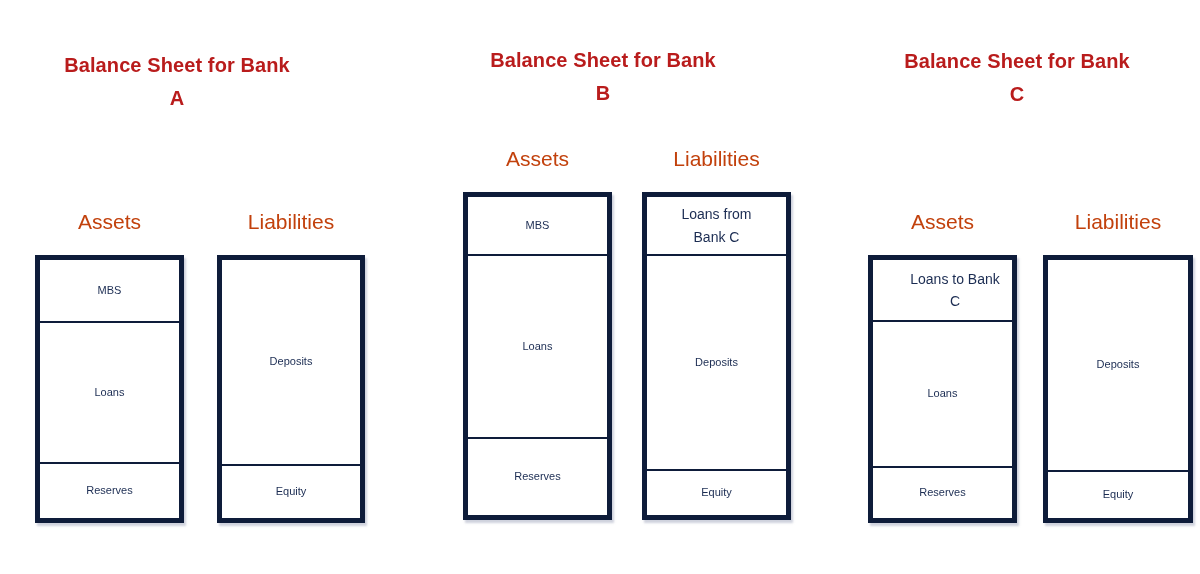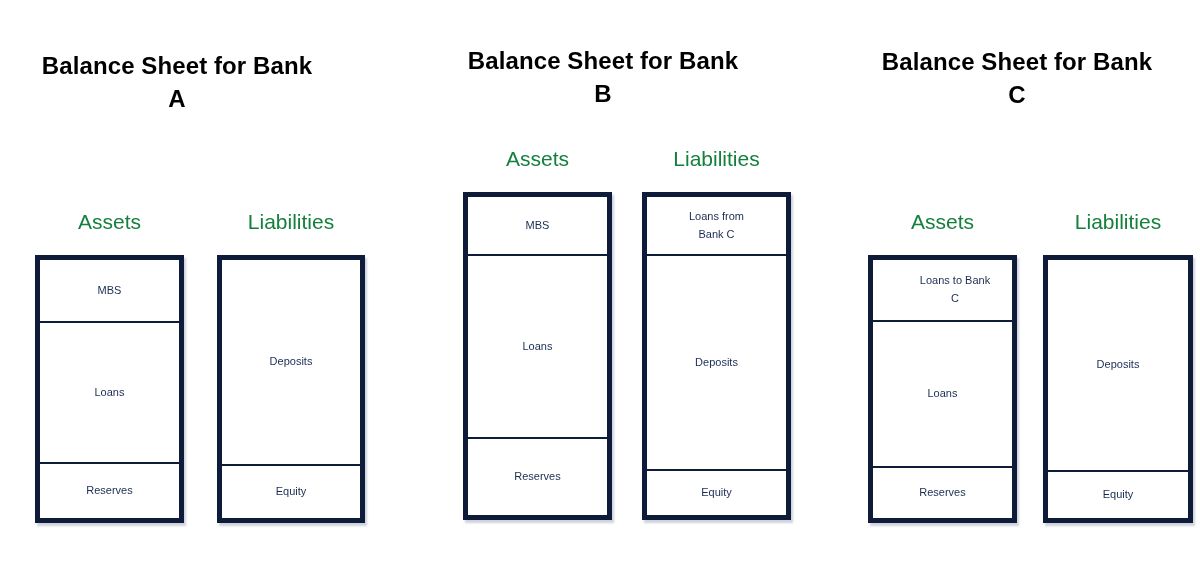--- a/index.html
+++ b/index.html
@@ -13,30 +13,30 @@
     height: 574px;
     background: #ffffff;
     font-family: "Liberation Sans", "DejaVu Sans", sans-serif;
     overflow: hidden;
   }
   .bank-title {
     position: absolute;
     width: 280px;
     text-align: center;
     font-weight: 700;
-    font-size: 24px;
+    font-size: 20px;
     line-height: 33px;
-    color: #000000;
+    color: #b91c1c;
     letter-spacing: 0.1px;
   }
   .col-header {
     position: absolute;
     text-align: center;
     font-size: 21px;
-    color: #15803d;
+    color: #c2410c;
   }
   .bs-box {
     position: absolute;
     box-sizing: border-box;
     border: 5px solid #0e1c3a;
     background: #ffffff;
     box-shadow: 2px 3px 2px rgba(168,173,193,0.55);
     display: flex;
     flex-direction: column;
   }
@@ -47,21 +47,21 @@
     text-align: center;
     font-size: 11px;
     color: #1b2c52;
     white-space: pre-line;
     line-height: 1.45;
   }
   .sec + .sec {
     border-top: 2px solid #0e1c3a;
   }
   .sec.small {
-    font-size: 11px;
+    font-size: 14px;
     line-height: 1.6;
   }
   .sec.grow { flex: 1 1 auto; }
 </style>
 </head>
 <body>
 
 <div class="canvas">
 
   <div class="bank-title" style="left:37px; top:49px;">

